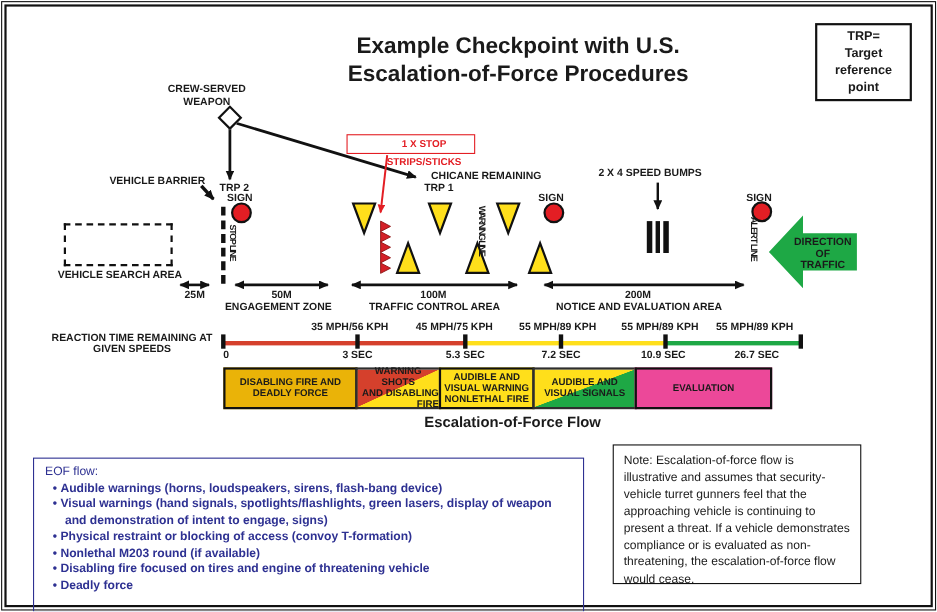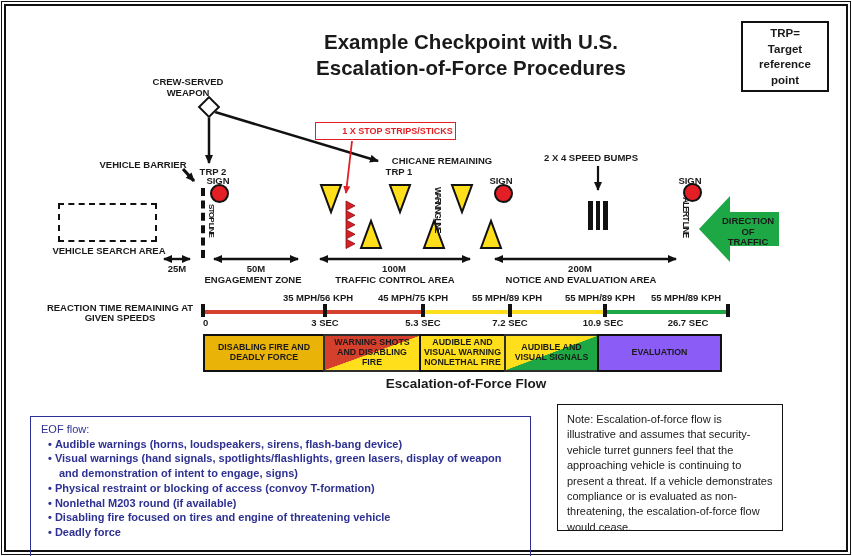--- a/index.html
+++ b/index.html
@@ -6,21 +6,21 @@
   .canvas{position:relative;width:852px;height:556px;background:#fff;overflow:hidden;
           font-family:"Liberation Sans",sans-serif;color:#1a1a1a;}
   .outer-border{position:absolute;inset:1px;border:1.5px solid #111;pointer-events:none;}
   .main-frame{position:absolute;left:4px;top:4px;right:4px;bottom:4px;border:2.5px solid #111;pointer-events:none;}
   .lbl{position:absolute;font-weight:bold;font-size:9.5px;white-space:nowrap;transform:translateX(-50%);line-height:10px;}
   .lbl2{line-height:10.5px;text-align:center;}
   .title{position:absolute;left:471px;top:29px;transform:translateX(-50%);
          font-size:20.5px;font-weight:bold;text-align:center;line-height:26px;white-space:nowrap;}
   .trp-box{position:absolute;left:741px;top:21px;width:88px;height:71px;border:2.5px solid #111;
            font-size:11.5px;font-weight:bold;text-align:center;line-height:15.5px;padding-top:3px;box-sizing:border-box;}
-  .stopstrips-box{position:absolute;left:315px;top:122px;width:141px;height:18px;border:1.5px solid #e31e24;
+  .stopstrips-box{position:absolute;left:315px;top:122px;width:117px;height:18px;border:1.5px solid #e31e24;
            color:#e31e24;font-size:9px;font-weight:bold;text-align:center;line-height:16px;box-sizing:border-box;background:#fff;padding-left:24px;}
   .diamond{position:absolute;left:201px;top:99px;width:16px;height:16px;border:2.5px solid #111;
            background:#fff;transform:rotate(45deg);box-sizing:border-box;}
   .sign-circle{position:absolute;width:15px;height:15px;border-radius:50%;
            background:#e31e24;border:2px solid #111;box-sizing:content-box;}
   .dashed-vline{position:absolute;left:201px;top:188px;height:70px;width:0;border-left:4.5px dashed #111;}
   .vtext{position:absolute;writing-mode:vertical-rl;font-weight:bold;white-space:nowrap;}
   .stopline-t{left:207px;top:204px;font-size:8px;letter-spacing:-1px;}
   .warnline-t{left:433px;top:187px;font-size:8.5px;letter-spacing:-1.5px;}
   .alertline-t{left:681px;top:197px;font-size:8.5px;letter-spacing:-1px;}
@@ -36,21 +36,21 @@
   .tl-green{left:605px;width:123px;background:#1ea845;}
   .tick{position:absolute;top:304px;width:4px;height:13px;background:#111;}
   
   .flowbar{position:absolute;left:203px;top:334px;height:38px;display:flex;}
   .seg{border:2px solid #111;box-sizing:border-box;display:flex;flex-direction:column;
        justify-content:center;align-items:center;font-size:8.8px;font-weight:bold;
        line-height:9.8px;text-align:center;}
   .seg + .seg{margin-left:-2px;}
   .s-red{background:#eab308;}
   .s-yellow{background:#ffdf1b;}
-  .s-green{background:#8b5cf6;}
+  .s-green{background:#ec4899;}
   .s-red-yellow{background:linear-gradient(to bottom right,#d5402c 49.6%,#ffdf1b 50.4%);border-width:2.5px;border-color:#2e2e2e;}
   .s-yellow-green{background:linear-gradient(to bottom right,#ffdf1b 49.6%,#1ea845 50.4%);border-width:2.5px;border-color:#2e2e2e;}
   .flow-title{position:absolute;left:466px;top:376px;transform:translateX(-50%);
               font-size:13.5px;font-weight:bold;white-space:nowrap;}
   
   .eof-box{position:absolute;left:30px;top:416px;width:501px;height:141px;border:1.8px solid #2e3192;
            box-sizing:border-box;color:#2e3192;font-size:11px;line-height:14.7px;padding:5px 8px 5px 10px;}
   .eof-box .bullet{padding-left:18px;text-indent:-11px;font-weight:bold;}
   .eof-box .bullet::before{content:"\2022\00a0";}
   .note-box{position:absolute;left:557px;top:404px;width:226px;height:127px;border:1.8px solid #111;
@@ -190,21 +190,21 @@
   <div class="lbl" style="left:423px;top:318px;">5.3 SEC</div>
   <div class="lbl" style="left:510px;top:318px;">7.2 SEC</div>
   <div class="lbl" style="left:603px;top:318px;">10.9 SEC</div>
   <div class="lbl" style="left:688px;top:318px;">26.7 SEC</div>
 
   <div class="flowbar">
     <div class="seg s-red" style="width:122px;">
       <div>DISABLING FIRE AND</div>
       <div>DEADLY FORCE</div>
     </div>
-    <div class="seg s-red-yellow" style="width:98px;">
+    <div class="seg s-red-yellow" style="width:78px;align-items:flex-end;">
       <div>WARNING SHOTS</div>
       <div>AND DISABLING</div>
       <div>FIRE</div>
     </div>
     <div class="seg s-yellow" style="width:87px;">
       <div>AUDIBLE AND</div>
       <div>VISUAL WARNING</div>
       <div>NONLETHAL FIRE</div>
     </div>
     <div class="seg s-yellow-green" style="width:95px;">

